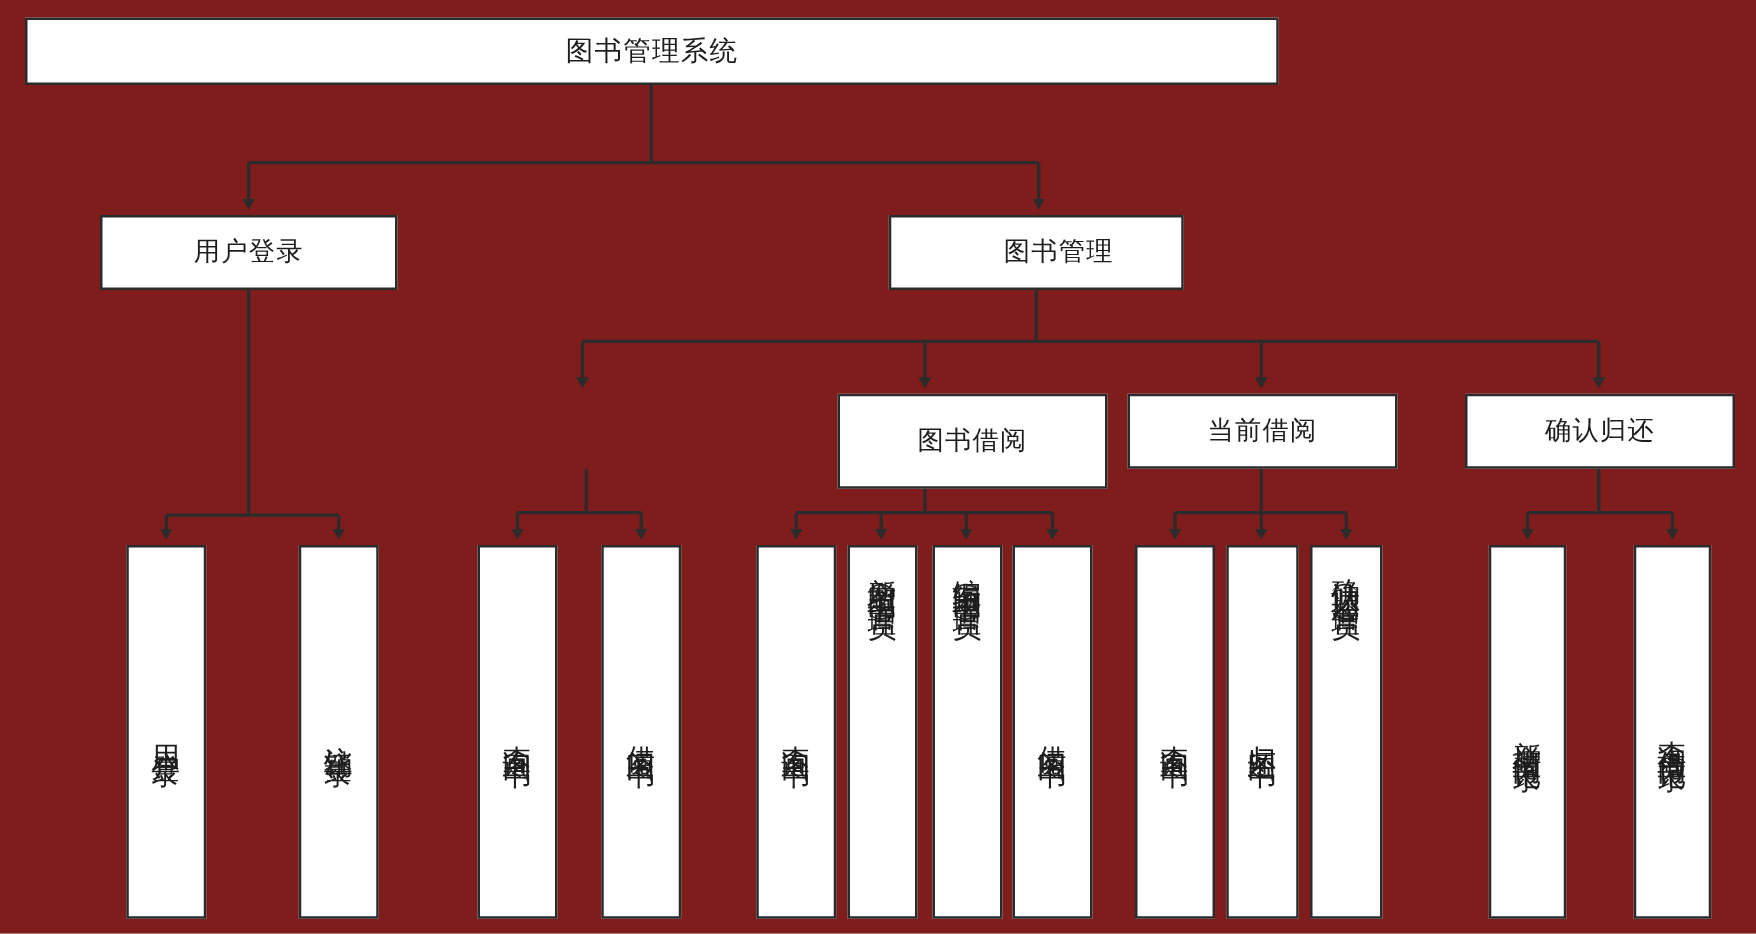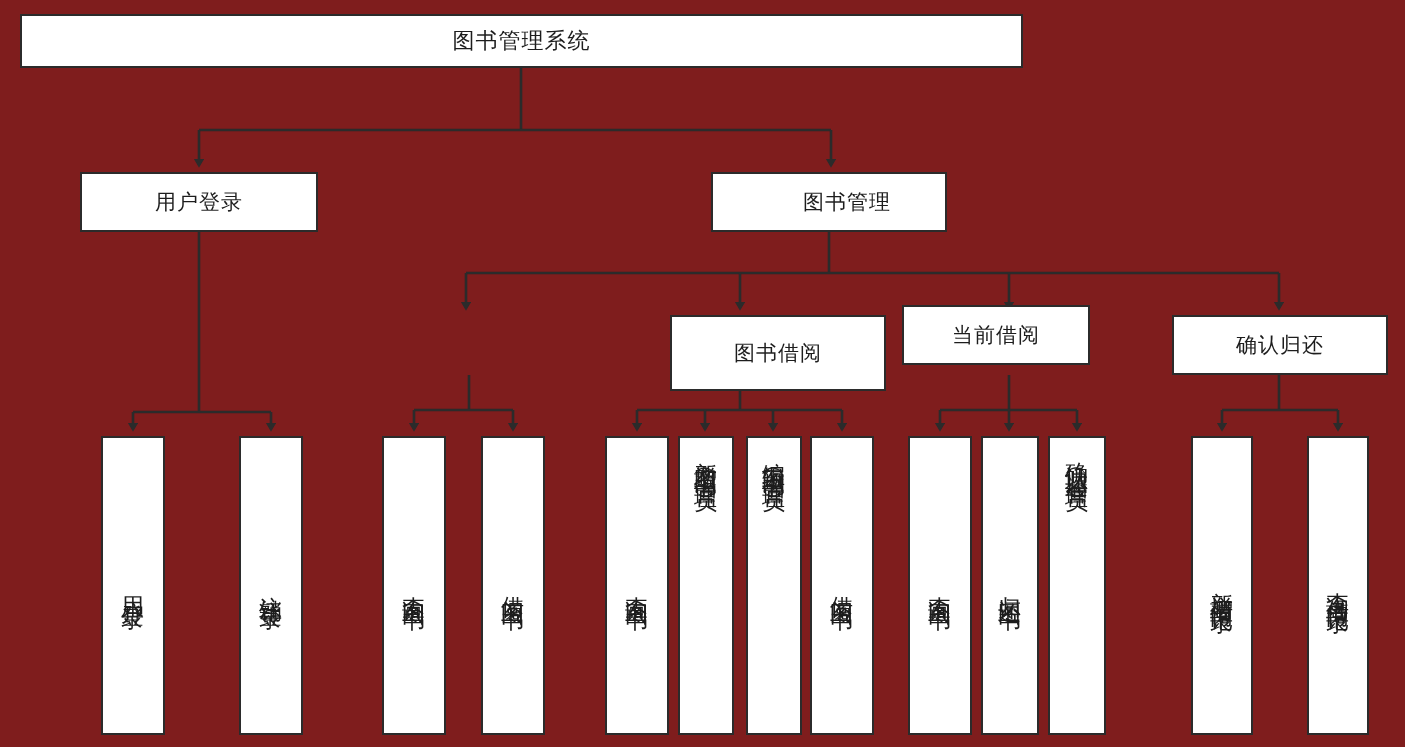--- a/index.html
+++ b/index.html
@@ -142,21 +142,21 @@
   <div class="node h" style="left:80px; top:172px; width:238px; height:60px;">
     <span class="label">用户登录</span>
   </div>
   <div class="node h" style="left:711px; top:172px; width:236px; height:60px;padding-left:36px;">
     <span class="label">图书管理</span>
   </div>
 
   <div class="node h" style="left:632px; top:315px; width:216px; height:76px;margin-left:38px;">
     <span class="label">图书借阅</span>
   </div>
-  <div class="node h" style="left:902px; top:305px; width:188px; height:60px;">
+  <div class="node h" style="left:902px; top:315px; width:216px; height:60px;">
     <span class="label">当前借阅</span>
   </div>
   <div class="node h" style="left:1172px; top:315px; width:216px; height:60px;">
     <span class="label">确认归还</span>
   </div>
 
   <div class="node v mid" style="left:101px; top:436px; width:64px; height:299px;">
     <span class="label">用户登录</span>
   </div>
   <div class="node v mid" style="left:239px; top:436px; width:64px; height:299px;">

